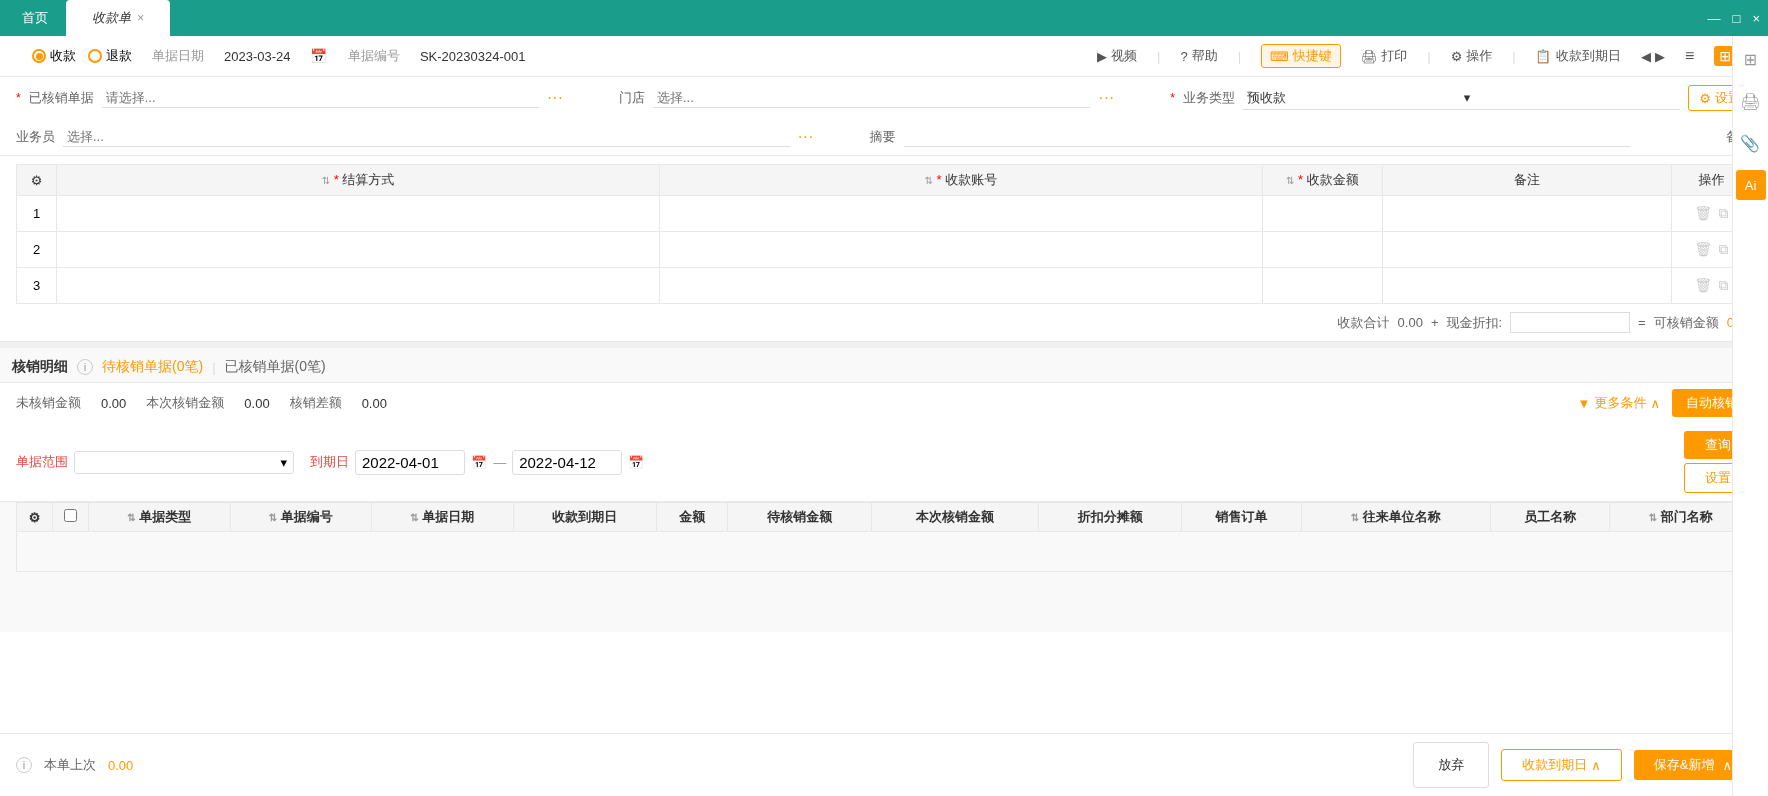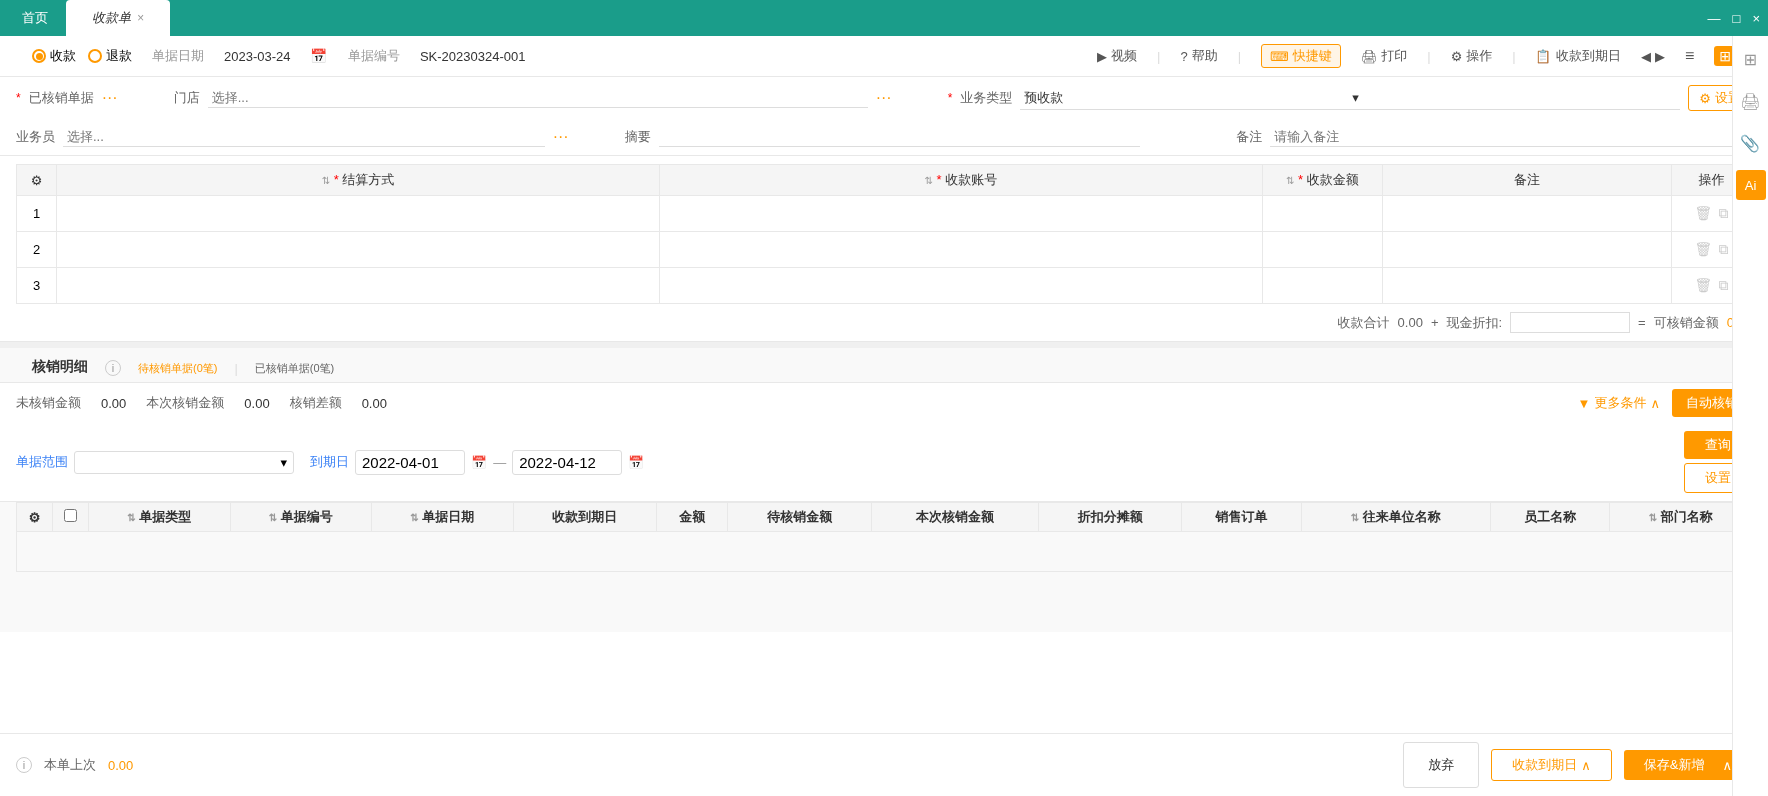--- a/index.html
+++ b/index.html
@@ -156,42 +156,42 @@
     .summary-input {
       border: 1px solid #ddd;
       padding: 2px 6px;
       width: 120px;
       outline: none;
       font-size: 13px;
     }
 
     
     .section-header {
-      padding: 10px 32px 6px;
-      display: flex;
-      align-items: flex-end;
-      gap: 17px;
+      padding: 10px 12px 6px;
+      display: flex;
+      align-items: center;
+      gap: 9px;
       background: #fff;
       border-bottom: 1px solid #e8e8e8;
     }
     .section-title {
       font-size: 14px;
       font-weight: 600;
       color: #333;
     }
     .info-icon {
       color: #999; cursor: pointer; font-size: 13px;
       border: 1px solid #ccc; border-radius: 50%;
       width: 16px; height: 16px; display: inline-flex;
       align-items: center; justify-content: center; font-size: 11px;
     }
     .tab-link {
       color: #f90; cursor: pointer; font-size: 13px;
     }
-    .tab-link span { font-size: 11px; }
+    .tab-link span { font-size: 14px; }
     .filter-btn {
       color: #f90; cursor: pointer; font-size: 13px;
       display: flex; align-items: center; gap: 4px;
     }
     .auto-offset-btn {
       background: #f90;
       color: #fff;
       border: none;
       padding: 5px 14px;
       border-radius: 3px;
@@ -204,21 +204,21 @@
       padding: 8px 16px;
       display: flex;
       align-items: center;
       gap: 16px;
       background: #fff;
       border-bottom: 1px solid #e8e8e8;
     }
     .search-field {
       display: flex; align-items: center; gap: 6px;
     }
-    .search-label { color: #3b82f6; white-space: nowrap; }
+    .search-label { color: #ef4444; white-space: nowrap; }
     .search-select {
       border: 1px solid #ddd;
       padding: 3px 6px;
       border-radius: 3px;
       min-width: 200px;
       display: flex; align-items: center; justify-content: space-between;
       cursor: pointer; background: #fff;
     }
     .date-input {
       border: 1px solid #ddd;
@@ -305,21 +305,21 @@
       display: flex; align-items: center; gap: 4px;
     }
     .btn-save-new {
       background: #f90;
       border: none;
       color: #fff;
       padding: 6px 20px;
       border-radius: 3px;
       cursor: pointer;
       font-size: 13px;
-      display: flex; align-items: center; gap: 18px;
+      display: flex; align-items: center; gap: 8px;
     }
 
     
     .right-sidebar {
       position: fixed;
       right: 0;
       top: 36px;
       bottom: 0;
       width: 36px;
       background: #fff;
@@ -420,20 +420,21 @@
       <span>◀</span>
       <span>▶</span>
     </div>
     <span style="color:#555;font-size:16px;cursor:pointer;">≡</span>
     <span style="color:#f90;background:#f90;color:#fff;padding:2px 5px;border-radius:3px;cursor:pointer;font-size:14px;">⊞</span>
   </div>
 
   <div class="form-row" style="padding:8px 16px 4px;background:#fff;border-bottom:none;">
     <span style="color:#f00;font-size:12px;">*</span>
     <span class="field-label">已核销单据</span>
+    <input class="field-input" style="width: 280px; border-top: none; border-right: none; border-left: none; border-image: initial; border-bottom: 1px solid rgb(221, 221, 221); color: rgb(170, 170, 170);" placeholder="请选择...">
     <span class="field-more">···</span>
     <span style="width:40px;"></span>
     <span class="field-label">门店</span>
     <input class="field-input" style="width: 280px; border-top: none; border-right: none; border-left: none; border-image: initial; border-bottom: 1px solid rgb(221, 221, 221); color: rgb(170, 170, 170);" placeholder="选择...">
     <span class="field-more">···</span>
     <span style="width:40px;"></span>
     <span style="color:#f00;font-size:12px;">*</span>
     <span class="field-label">业务类型</span>
     <div class="business-type-select" style="width:200px;">
       <span>预收款</span>
@@ -447,21 +448,20 @@
 
   <div class="form-row" style="padding:4px 16px 8px;background:#fff;border-bottom:1px solid #e8e8e8;justify-content:space-between;">
     <span class="field-label">业务员</span>
     <input class="field-input" style="width: 280px; border-top: none; border-right: none; border-left: none; border-image: initial; border-bottom: 1px solid rgb(221, 221, 221); color: rgb(170, 170, 170);" placeholder="选择...">
     <span class="field-more">···</span>
     <span style="width:40px;"></span>
     <span class="field-label">摘要</span>
     <input class="field-input" style="width: 300px; border-top: none; border-right: none; border-left: none; border-image: initial; border-bottom: 1px solid rgb(221, 221, 221);">
     <span style="width:80px;"></span>
     <span class="field-label">备注</span>
-    <input class="field-input" style="width: 300px; border-top: none; border-right: none; border-left: none; border-image: initial; border-bottom: 1px solid rgb(221, 221, 221); color: rgb(170, 170, 170);" placeholder="请输入备注">
   </div>
 
   <div class="table-section" style="background:#fff;">
     <table class="data-table">
       <thead>
         <tr>
           <th class="col-settings">
             <span>⚙</span>
           </th>
           <th>

